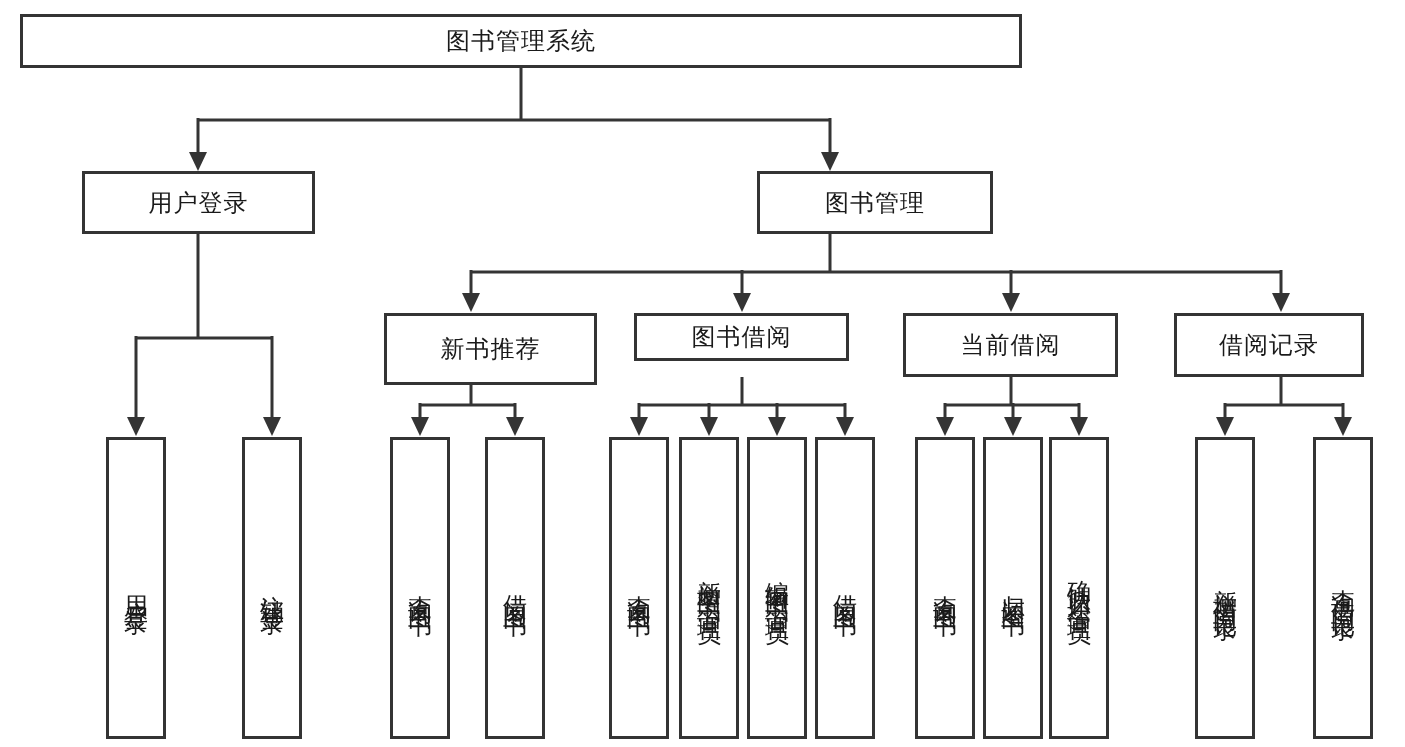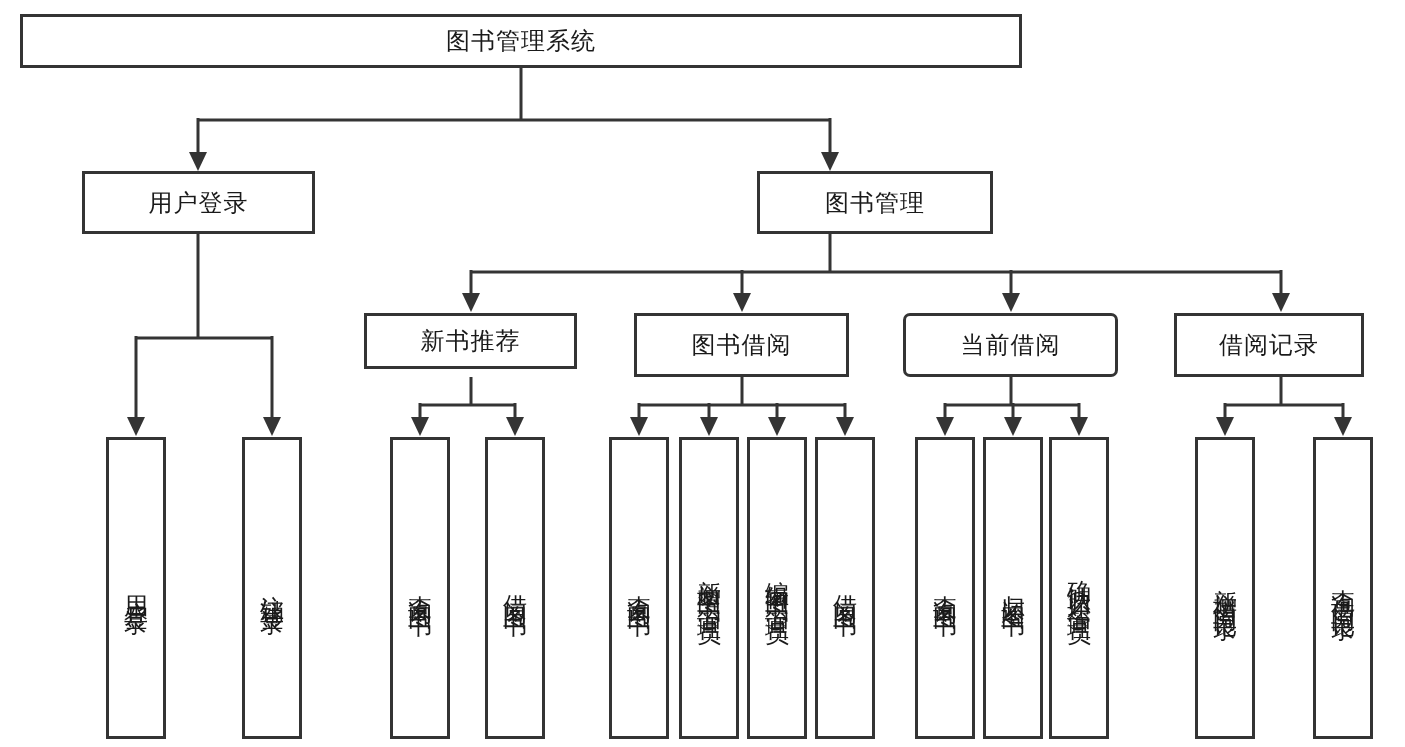--- a/index.html
+++ b/index.html
@@ -108,23 +108,23 @@
       <polygon points="1216,417 1234,417 1225,436"></polygon>
       <polygon points="1334,417 1352,417 1343,436"></polygon>
     </g>
   </svg>
 
   <div class="node hbox" style="left:20px; top:14px; width:1002px; height:54px;">图书管理系统</div>
 
   <div class="node hbox" style="left:82px; top:171px; width:233px; height:63px;">用户登录</div>
   <div class="node hbox" style="left:712px; top:171px; width:236px; height:63px;margin-left:45px;">图书管理</div>
 
-  <div class="node hbox" style="left:364px; top:313px; width:213px; height:56px;">新书推荐</div>
-  <div class="node hbox" style="left:634px; top:313px; width:215px; height:64px;">图书借阅</div>
-  <div class="node hbox" style="left:903px; top:313px; width:215px; height:64px;border-radius:7px;">当前借阅</div>
+  <div class="node hbox" style="left:384px; top:313px; width:213px; height:72px;">新书推荐</div>
+  <div class="node hbox" style="left:634px; top:313px; width:215px; height:48px;">图书借阅</div>
+  <div class="node hbox" style="left:903px; top:313px; width:215px; height:64px;">当前借阅</div>
   <div class="node hbox" style="left:1174px; top:313px; width:190px; height:64px;">借阅记录</div>
 
   <div class="node vbox" style="left:106px;">用户登录</div>
   <div class="node vbox" style="left:242px;">注销登录</div>
 
   <div class="node vbox" style="left:390px;">查询图书</div>
   <div class="node vbox" style="left:485px;">借阅图书</div>
 
   <div class="node vbox" style="left:609px;">查询图书</div>
   <div class="node vbox" style="left:679px;">新增图书（管理员）</div>

